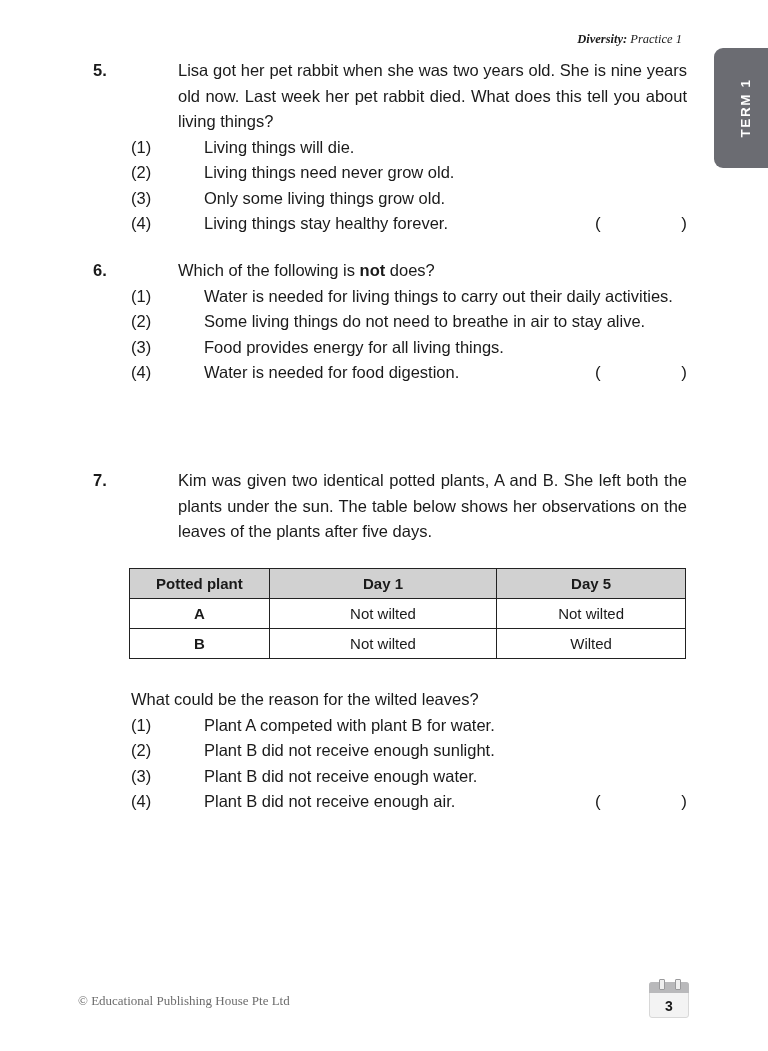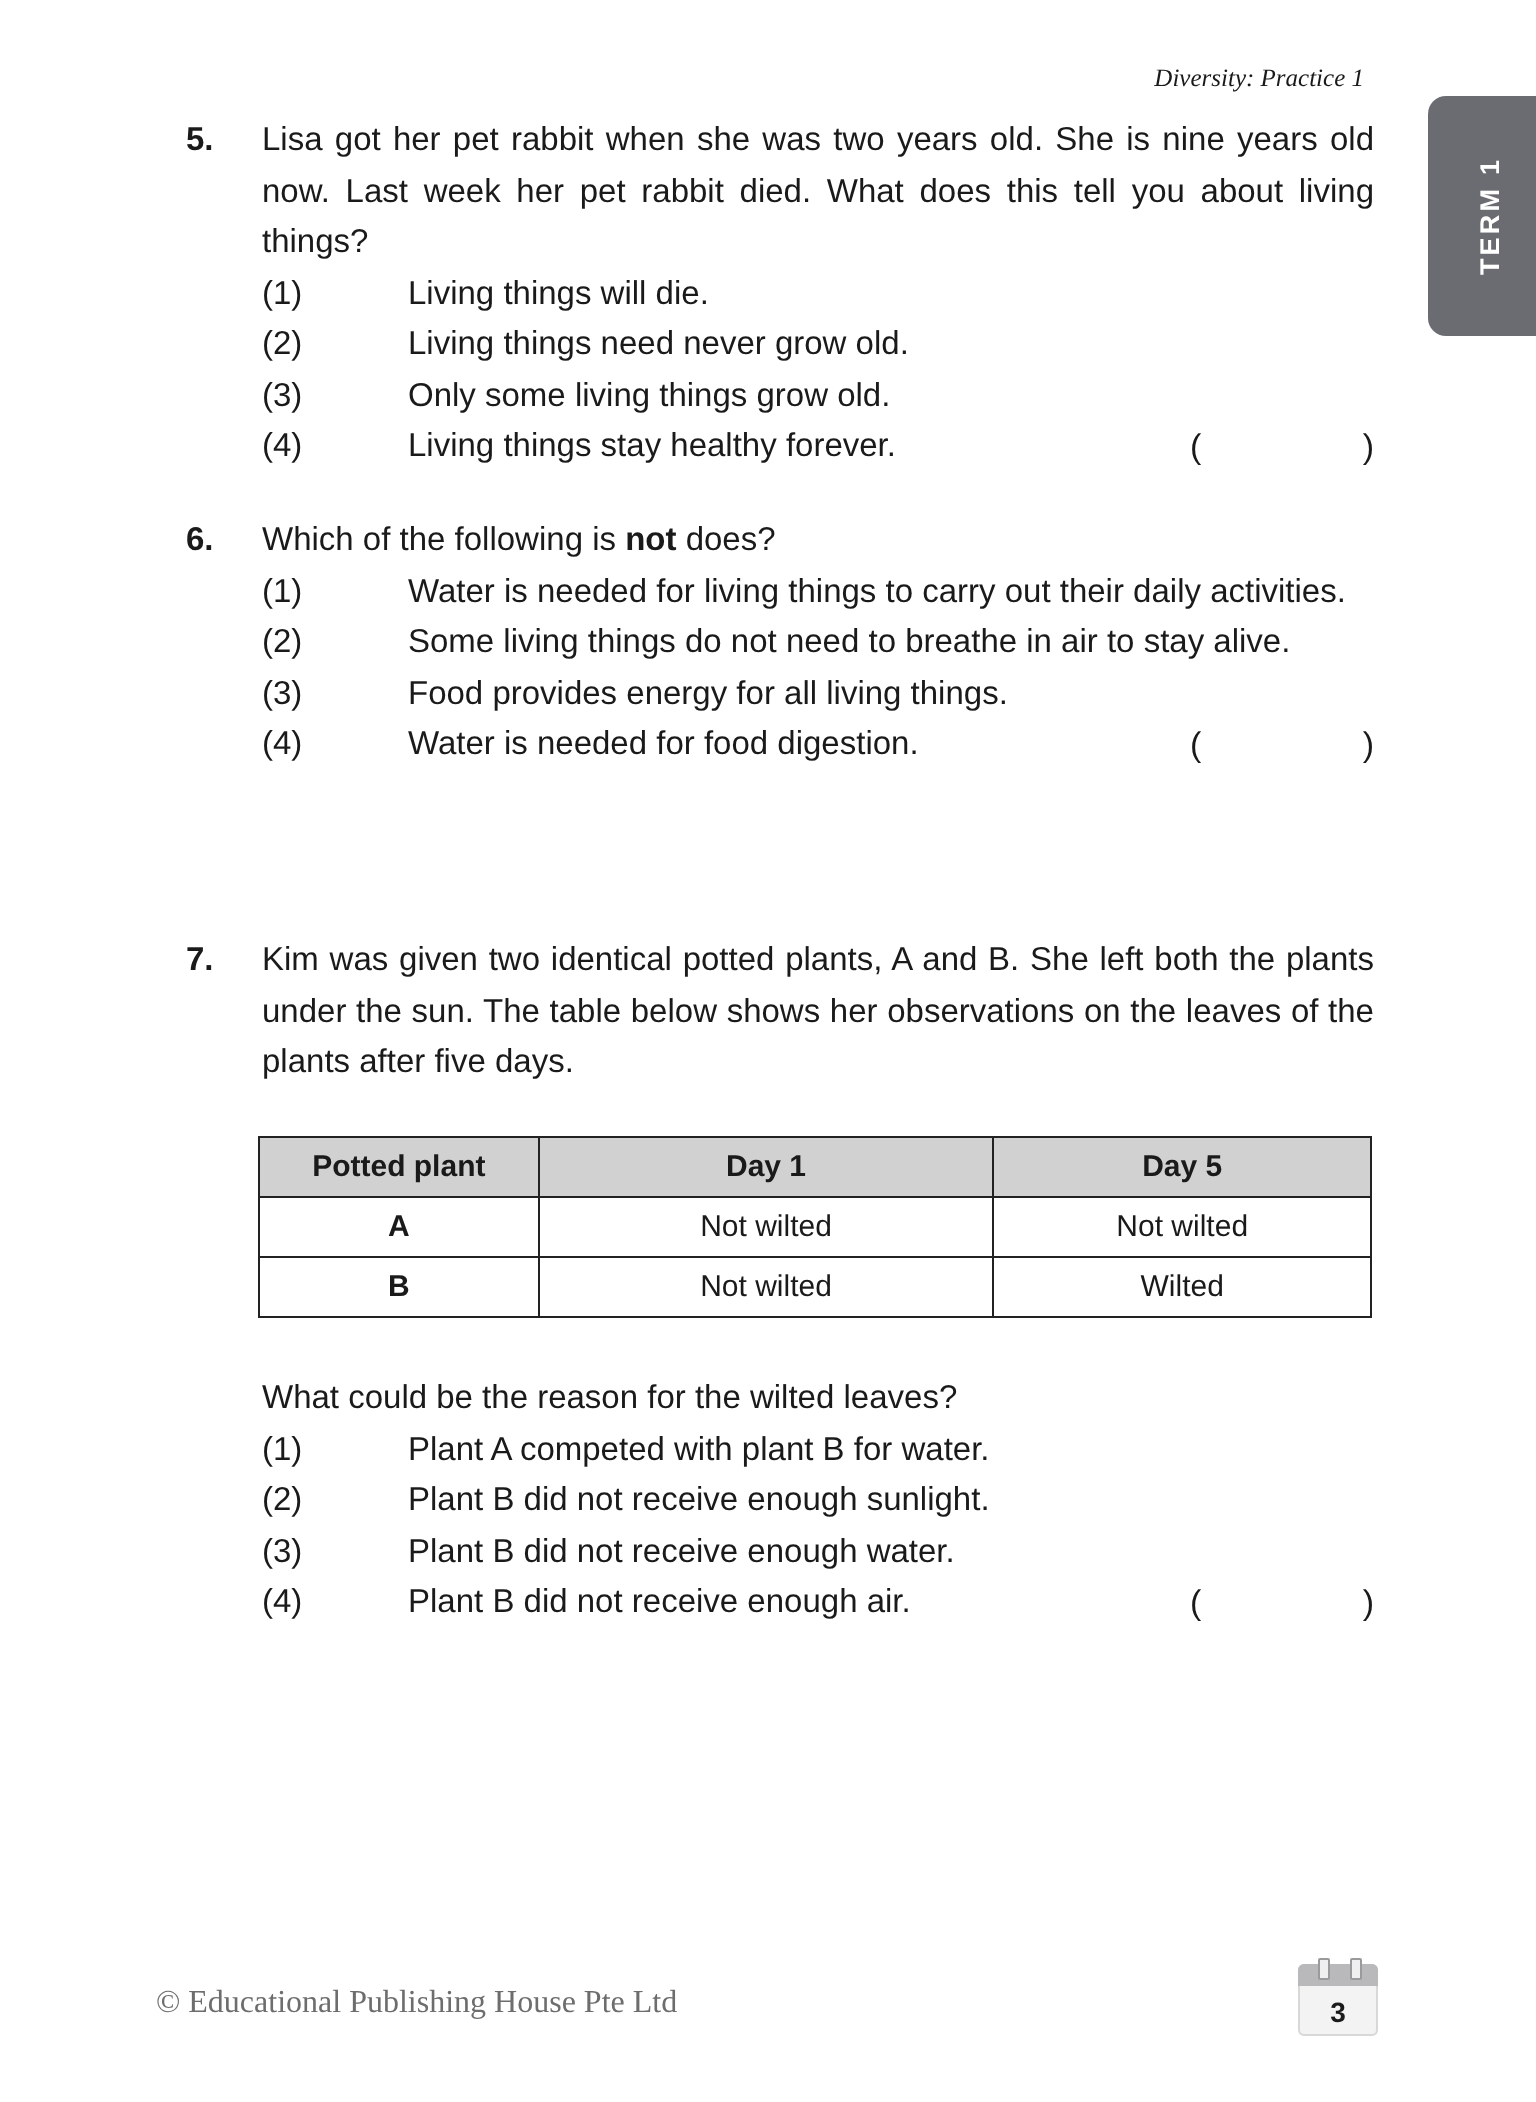--- a/index.html
+++ b/index.html
@@ -25,21 +25,21 @@
   .running-head {
     position: absolute;
     top: 32px;
     right: 86px;
     font-family: "Liberation Serif", serif;
     font-size: 12.5px;
     color: #1a1a1a;
     white-space: nowrap;
   }
   .running-head .rh-subject {
-    font-weight: normal;
+    font-weight: bold;
     font-style: italic;
   }
   .running-head .rh-practice {
     font-style: italic;
   }
 
   
   .term-tab {
     position: absolute;
     left: 714px;
@@ -88,20 +88,21 @@
     font-weight: bold;
     font-size: 16.5px;
     line-height: 25.5px;
   }
   .q-stem {
     flex: 1 1 auto;
     font-size: 16.5px;
     line-height: 25.5px;
     text-align: justify;
     text-justify: inter-word;
+    margin-left: 47px;
   }
   .q-stem.nojustify { text-align: left; }
   .q-stem b { font-weight: bold; }
 
   .options {
     margin-left: 38px;
     margin-top: 0;
   }
   .option {
     display: flex;
@@ -179,21 +180,21 @@
   .subq .options {
     margin-left: 0;
   }
 
   
   .footer-copy {
     position: absolute;
     left: 78px;
     top: 993px;
     font-family: "Liberation Serif", serif;
-    font-size: 16px;
+    font-size: 13px;
     color: #6d6d6d;
     white-space: nowrap;
   }
 
   .page-badge {
     position: absolute;
     left: 649px;
     top: 982px;
     width: 40px;
     height: 36px;

